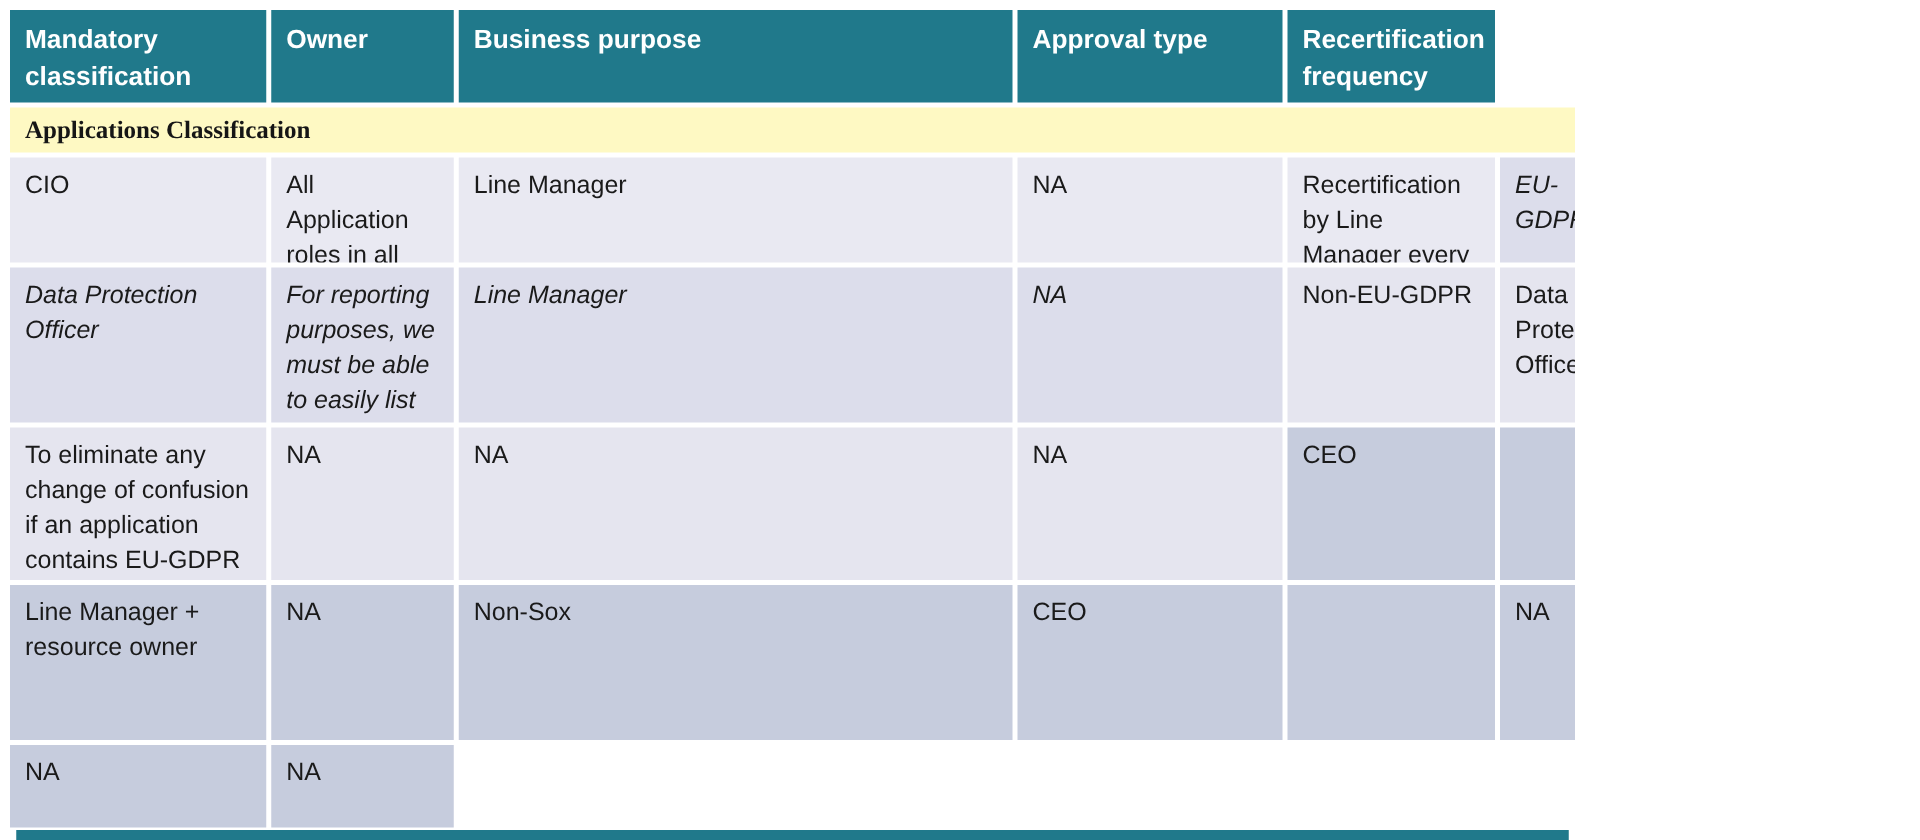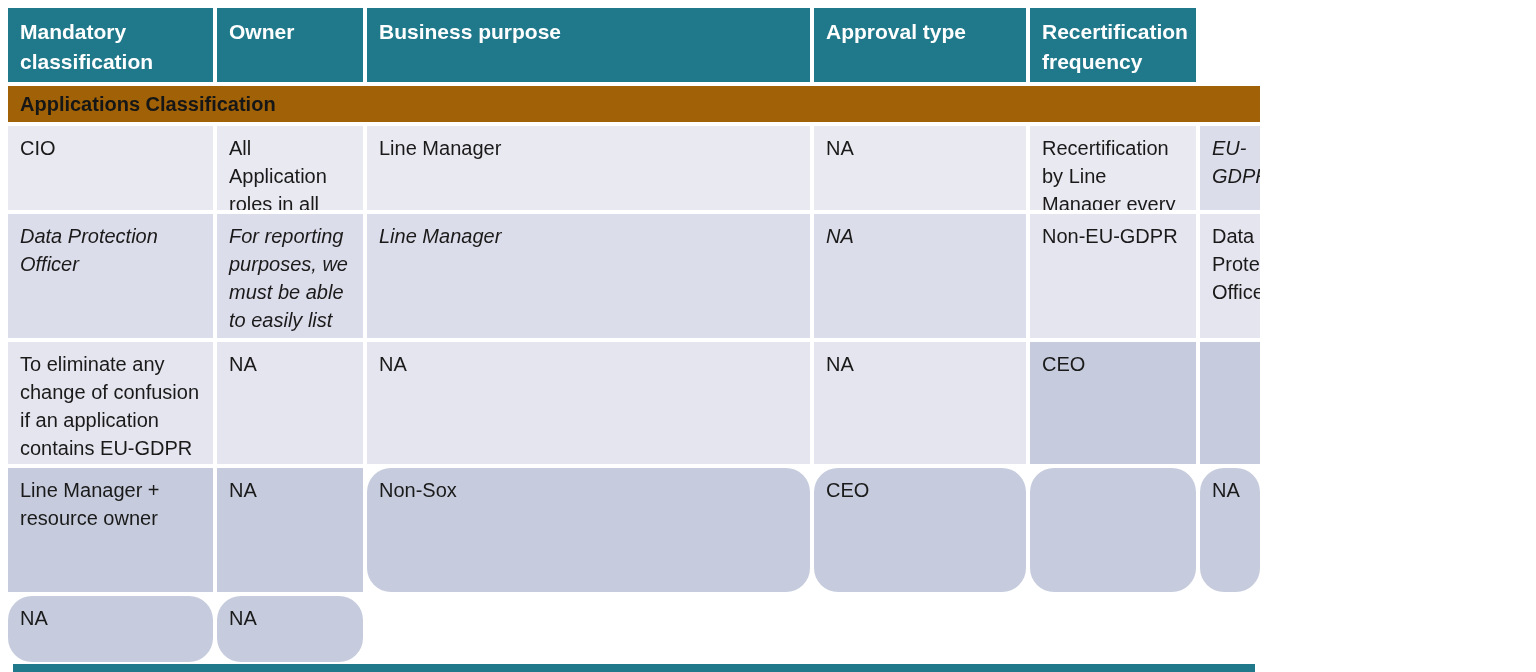--- a/index.html
+++ b/index.html
@@ -32,33 +32,34 @@
   .th {
     background: #20798b;
     color: #ffffff;
     font-weight: bold;
     font-size: 21px;
     line-height: 30px;
     padding-top: 9px;
   }
   .section {
     grid-column: 1 / -1;
-    background: #a16207;
+    background: #fef9c3;
     color: #161616;
     font-weight: bold;
     display: flex;
     align-items: center;
     padding-top: 0;
     padding-bottom: 0;
+    font-family: Liberation Serif, serif;
   }
   .row1 { background: #e9e9f2; }
   .row2 { background: #dcddeb; font-style: italic; }
   .row3 { background: #e5e5ef; }
   .row4 { background: #c6ccdd; }
-  .row5 { background: #c6ccdd; border-radius: 24px; }
+  .row5 { background: #c6ccdd; }
   .bottom-bar {
     height: 8px;
     background: #20798b;
     margin: 2px 5px 0 5px;
   }
 </style>
 </head>
 <body>
 
 <div class="table-wrap">

